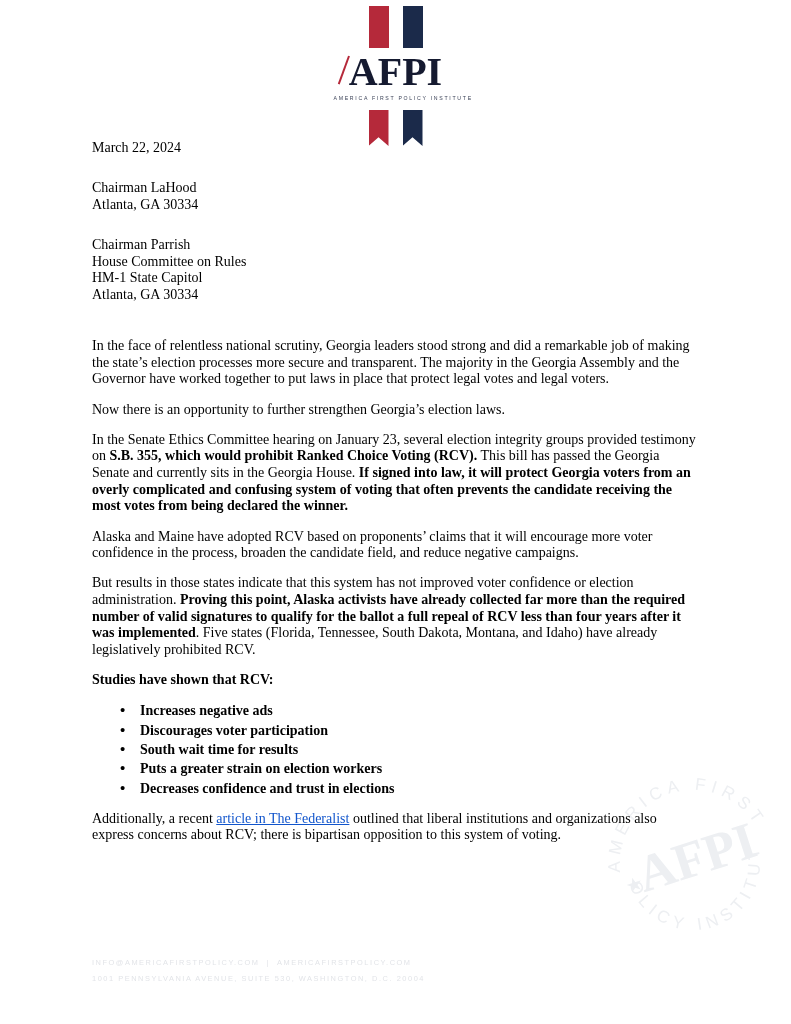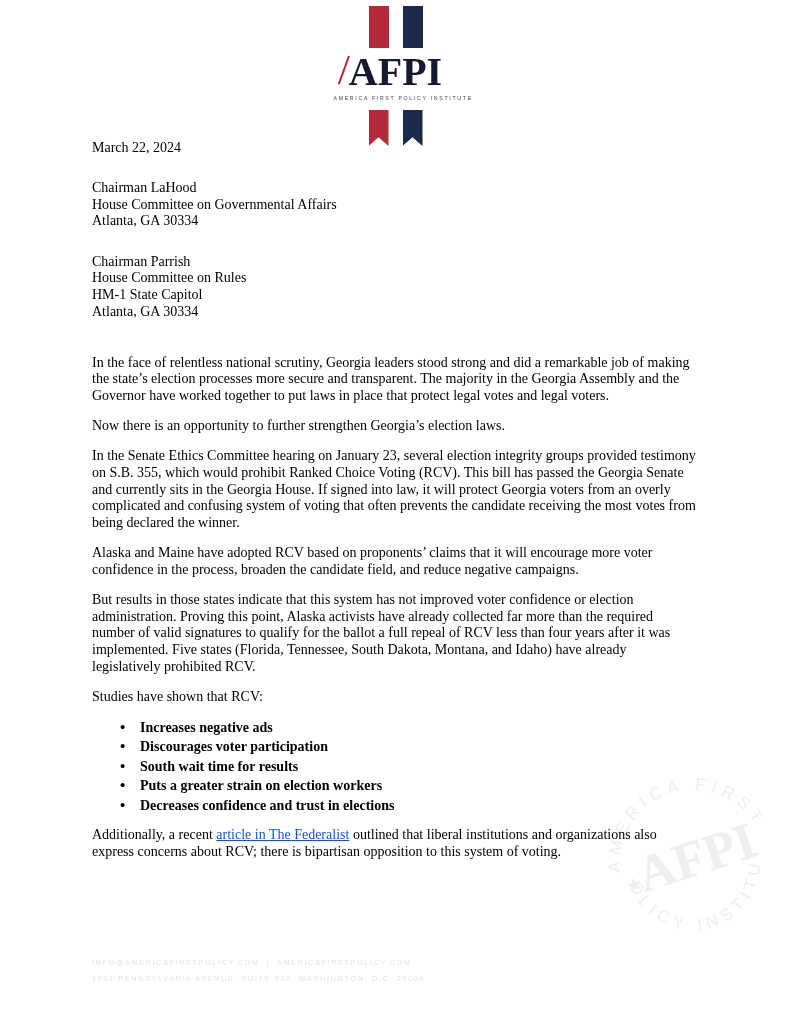--- a/index.html
+++ b/index.html
@@ -100,21 +100,21 @@
   .doc p {
     margin: 0 0 13.5px 0;
   }
   .addr-block {
     margin: 0 0 13.5px 0;
   }
   .addr-line { display: block; }
   .spacer-sm { height: 10px; }
   .spacer-md { height: 21px; }
 
-  b, strong { font-weight: normal; }
+  b, strong { font-weight: bold; }
 
   a.doclink {
     color: #1155CC;
     text-decoration: underline;
   }
 
   ul.bullets {
     margin: 9px 0 13px 0;
     padding: 0 0 0 28px;
     list-style: none;
@@ -201,21 +201,20 @@
 </div>
 
 <div class="doc">
 
   <p>March 22, 2024</p>
 
   <div class="spacer-sm"></div>
 
   <div class="addr-block">
     <span class="addr-line">Chairman LaHood</span>
-    <span class="addr-line">House Committee on Governmental Affairs</span>
     <span class="addr-line">Atlanta, GA 30334</span>
   </div>
 
   <div class="spacer-sm"></div>
 
   <div class="addr-block">
     <span class="addr-line">Chairman Parrish</span>
     <span class="addr-line">House Committee on Rules</span>
     <span class="addr-line">HM-1 State Capitol</span>
     <span class="addr-line">Atlanta, GA 30334</span>

